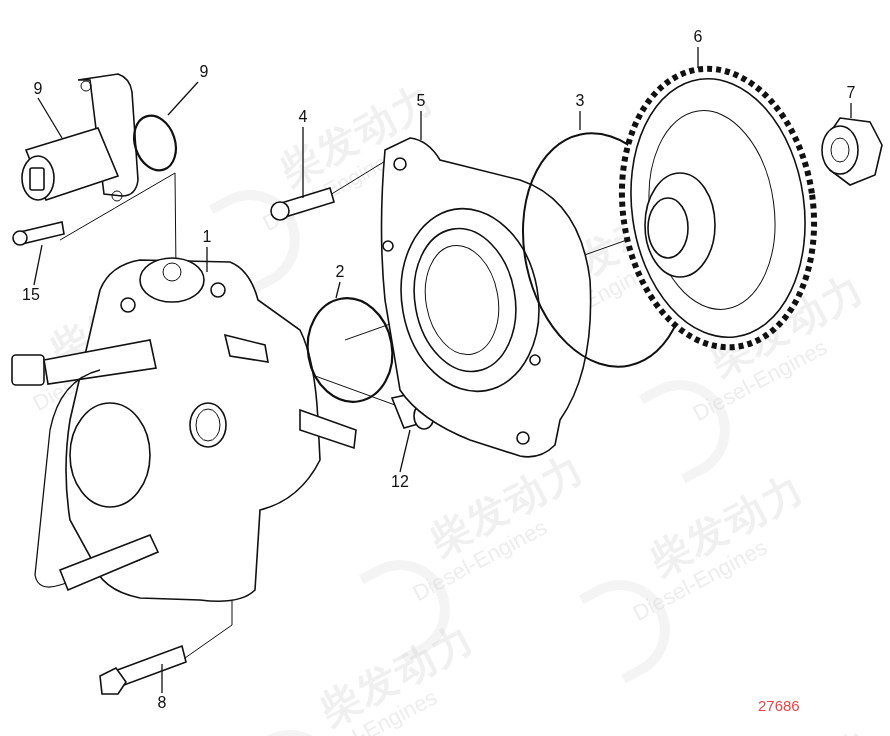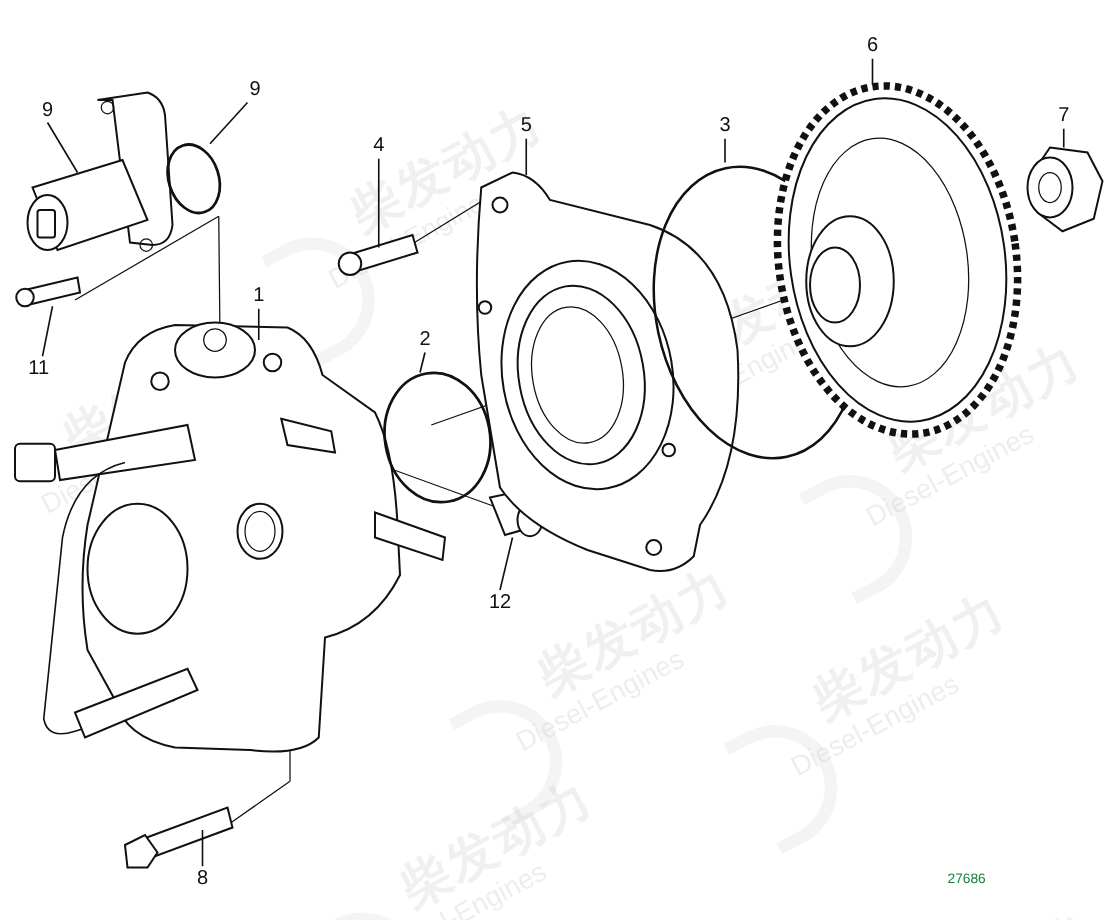--- a/index.html
+++ b/index.html
@@ -1,20 +1,20 @@
 <!DOCTYPE html>
 <html><head>
 <meta charset="utf-8">
 <style>
   html,body{margin:0;padding:0;background:#ffffff;}
   #canvas{position:relative;width:890px;height:736px;overflow:hidden;background:#ffffff;
     font-family:"Liberation Sans",sans-serif;}
   svg.layer{position:absolute;left:0;top:0;}
   .callout{position:absolute;font-size:16px;color:#111;line-height:1;transform:translate(-50%,-50%);white-space:nowrap;}
-  .fig{position:absolute;font-size:11px;color:#15803d;}
+  .fig{position:absolute;font-size:15px;color:#ef4444;}
   .wm{position:absolute;transform:rotate(-28deg);transform-origin:left top;pointer-events:none;}
   .wm .cn{font-size:40px;font-weight:bold;color:rgba(200,200,200,0.28);letter-spacing:2px;font-family:"DejaVu Sans",sans-serif;}
   .wm .en{font-size:22px;color:rgba(200,200,200,0.32);font-family:"Liberation Sans",sans-serif;display:block;margin-left:-40px;margin-top:-4px;}
   .wm .logo{position:absolute;left:-80px;top:20px;width:60px;height:80px;border:10px solid rgba(210,210,210,0.25);border-left:none;border-radius:0 50px 50px 0;}
   .ln{stroke:#111;stroke-width:1.3;fill:none;}
   .part{stroke:#111;stroke-width:1.6;fill:#fff;}
   .thin{stroke:#111;stroke-width:1;fill:none;}
 </style>
 </head>
 <body>
@@ -164,17 +164,17 @@
   <span class="callout" style="left:207px;top:237px;">1</span>
   <span class="callout" style="left:340px;top:272px;">2</span>
   <span class="callout" style="left:580px;top:101px;">3</span>
   <span class="callout" style="left:303px;top:117px;">4</span>
   <span class="callout" style="left:421px;top:101px;">5</span>
   <span class="callout" style="left:698px;top:37px;">6</span>
   <span class="callout" style="left:851px;top:93px;">7</span>
   <span class="callout" style="left:162px;top:703px;">8</span>
   <span class="callout" style="left:38px;top:89px;">9</span>
   <span class="callout" style="left:204px;top:72px;">9</span>
-  <span class="callout" style="left:31px;top:295px;">11</span>
+  <span class="callout" style="left:31px;top:295px;">15</span>
   <span class="callout" style="left:400px;top:482px;text-align:right;">12</span>
 
   <span class="fig" style="left:758px;top:697px;">27686</span>
 </div>
 
 </body></html>

